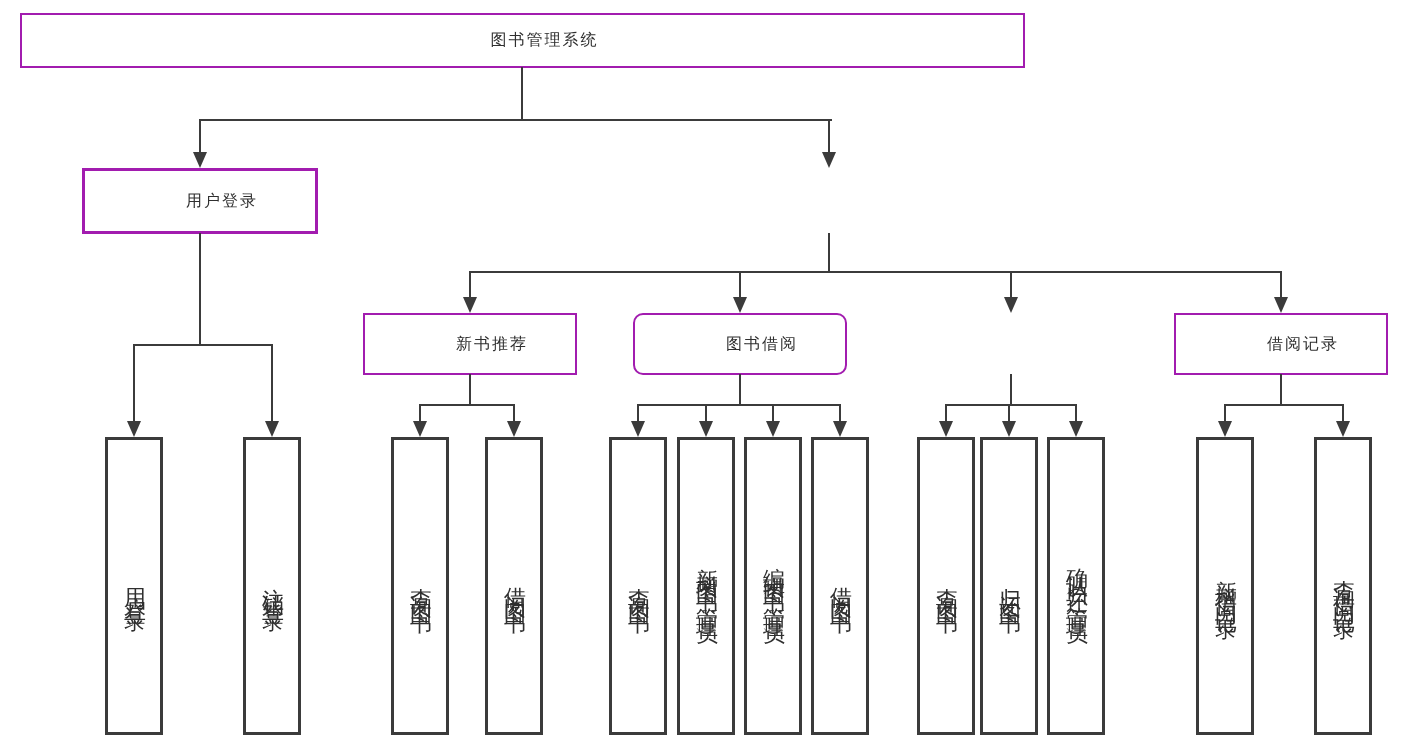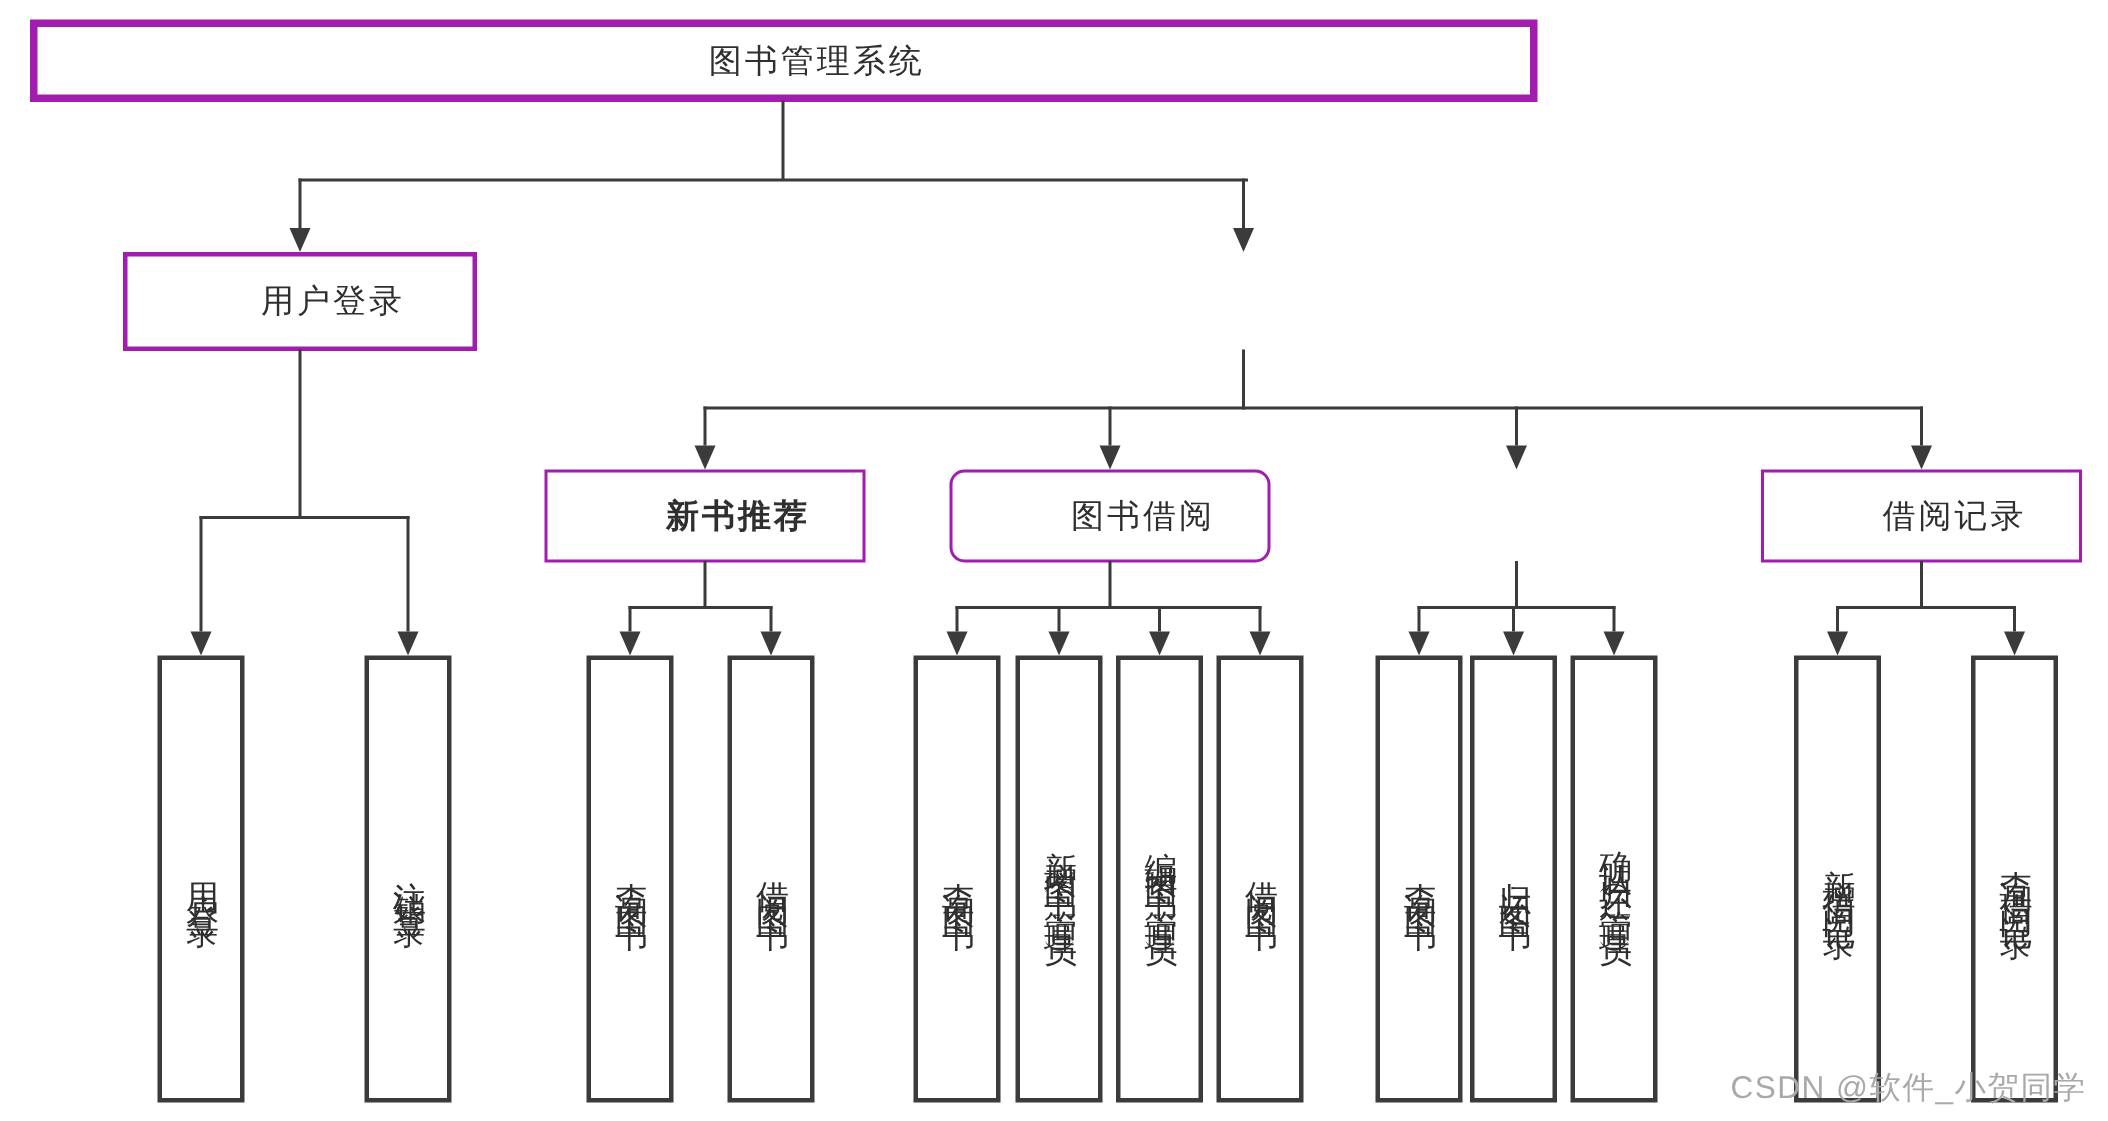--- a/index.html
+++ b/index.html
@@ -12,26 +12,26 @@
     width:1405px;
     height:747px;
     background:#ffffff;
     overflow:hidden;
   }
   
   .box{
     position:absolute;
     box-sizing:border-box;
     background:#ffffff;
-    border:5px solid #a21caf;
+    border:2px solid #a21caf;
     color:#2f2f2f;
     display:flex;
     align-items:center;
     justify-content:center;
-    font-size:22px;
+    font-size:16px;
     letter-spacing:2px;
     white-space:nowrap;
     padding-left:44px;
   }
   .box.lv{border-width:3px;}
   
   .leaf{
     position:absolute;
     box-sizing:border-box;
     background:#ffffff;
@@ -98,21 +98,21 @@
   <div class="arrow" style="left:133px;top:344px;height:77px;"></div>
   <div class="arrow" style="left:271px;top:344px;height:77px;"></div>
 
   <div class="conn" style="left:828px;top:233px;width:2px;height:40px;"></div>
   <div class="conn" style="left:469px;top:271px;width:813px;height:2px;"></div>
   <div class="arrow" style="left:469px;top:271px;height:26px;"></div>
   <div class="arrow" style="left:739px;top:271px;height:26px;"></div>
   <div class="arrow" style="left:1010px;top:271px;height:26px;"></div>
   <div class="arrow" style="left:1280px;top:271px;height:26px;"></div>
 
-  <div class="box lv" style="left:363px;top:313px;width:214px;height:62px;border-width:2px;font-weight:bold;">新书推荐</div>
+  <div class="box lv" style="left:363px;top:313px;width:214px;height:62px;border-width:2px;">新书推荐</div>
   <div class="box lv" style="left:633px;top:313px;width:214px;height:62px;border-width:2px;border-radius:10px;">图书借阅</div>
   <div class="box lv" style="left:1174px;top:313px;width:214px;height:62px;border-width:2px;">借阅记录</div>
 
   <div class="conn" style="left:469px;top:374px;width:2px;height:32px;"></div>
   <div class="conn" style="left:419px;top:404px;width:96px;height:2px;"></div>
   <div class="arrow" style="left:419px;top:404px;height:17px;"></div>
   <div class="arrow" style="left:513px;top:404px;height:17px;"></div>
 
   <div class="conn" style="left:739px;top:374px;width:2px;height:32px;"></div>
   <div class="conn" style="left:637px;top:404px;width:204px;height:2px;"></div>
@@ -139,15 +139,14 @@
   <div class="leaf" style="left:609px;">查询图书</div>
   <div class="leaf" style="left:677px;">新增图书（管理员）</div>
   <div class="leaf" style="left:744px;">编辑图书（管理员）</div>
   <div class="leaf" style="left:811px;">借阅图书</div>
   <div class="leaf" style="left:917px;">查询图书</div>
   <div class="leaf" style="left:980px;">归还图书</div>
   <div class="leaf" style="left:1047px;">确认归还（管理员）</div>
   <div class="leaf" style="left:1196px;">新增借阅记录</div>
   <div class="leaf" style="left:1314px;">查询借阅记录</div>
 
-  <div class="watermark">CSDN @软件_小贺同学</div>
 
 </div>
 
 </body></html>

